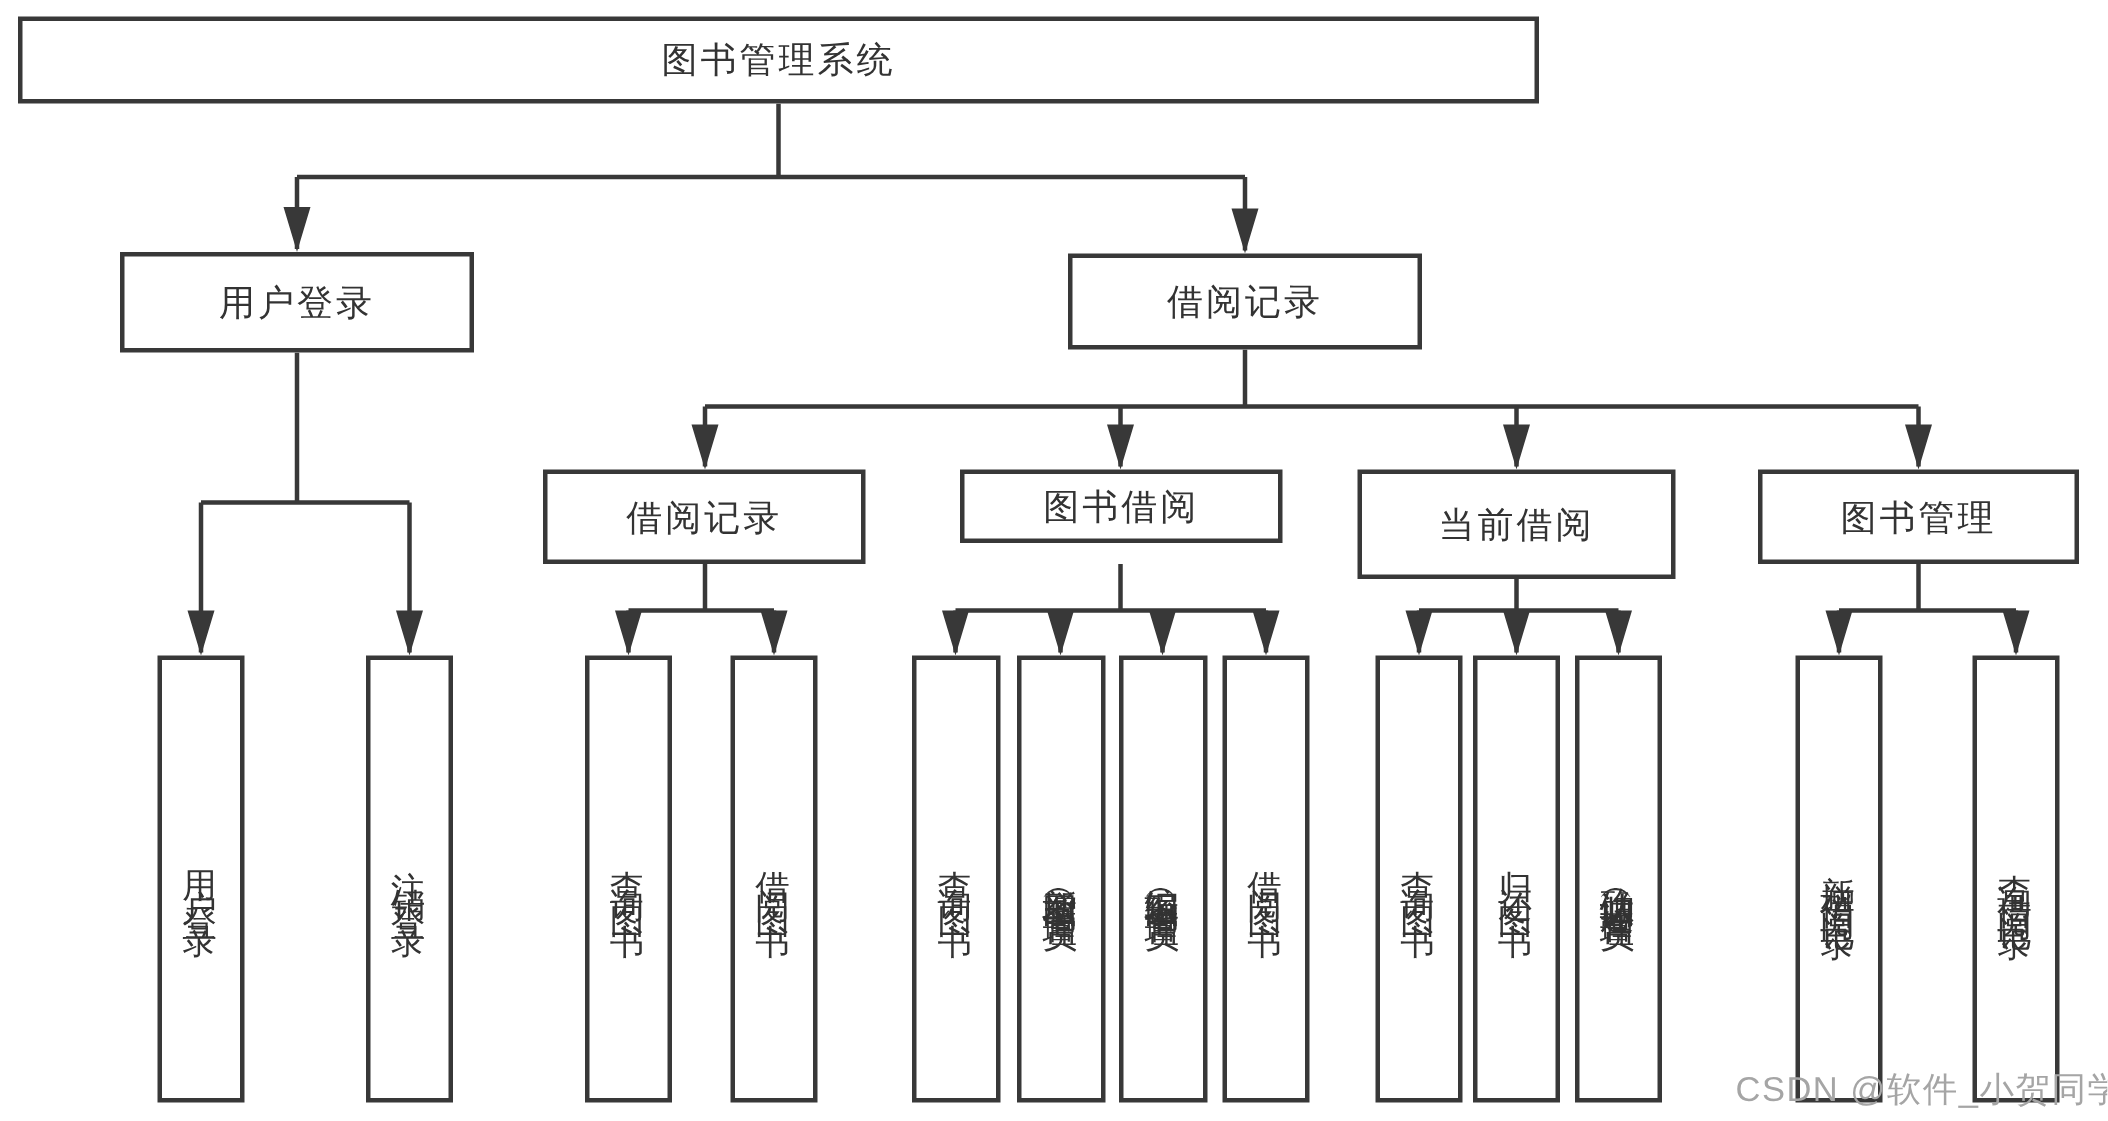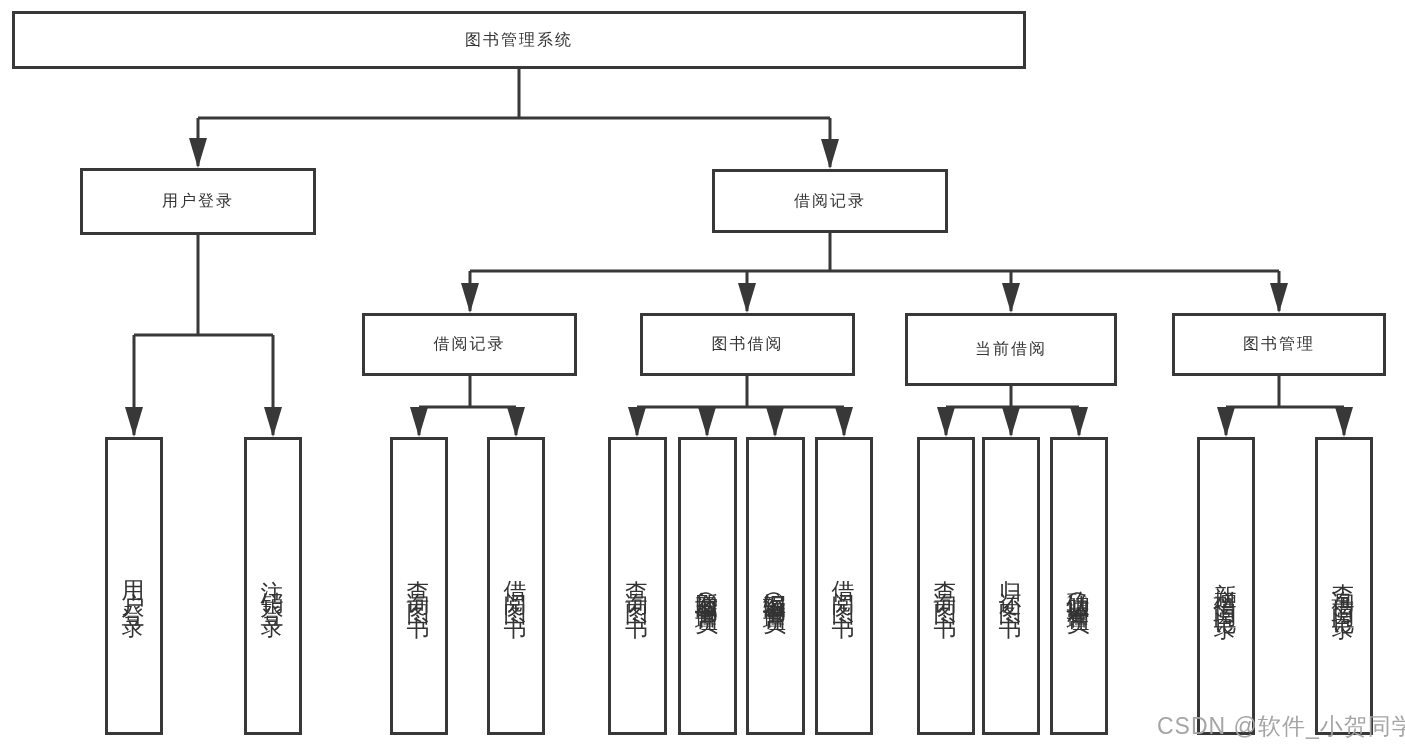--- a/index.html
+++ b/index.html
@@ -20,21 +20,21 @@
   .connectors{
     position:absolute;left:0;top:0;width:1405px;height:747px;
     color:var(--line);
   }
   .node{
     position:absolute;
     box-sizing:border-box;
     border:3px solid var(--line);
     background:var(--bg);
     display:flex;align-items:center;justify-content:center;
-    font-size:16px;
+    font-size:24px;
     letter-spacing:2px;
     white-space:nowrap;
     z-index:2;
   }
   .vnode{
     writing-mode:vertical-rl;
     text-orientation:mixed;
     font-size:23px;
     white-space:normal;
   }
@@ -114,21 +114,21 @@
                M1344 437 L1335 407 L1353 407 Z"></path>
     </g>
   </svg>
 
   <div class="node" style="left:12px;top:11px;width:1014px;height:58px">图书管理系统</div>
 
   <div class="node" style="left:80px;top:168px;width:236px;height:67px">用户登录</div>
   <div class="node" style="left:712px;top:169px;width:236px;height:64px">借阅记录</div>
 
   <div class="node" style="left:362px;top:313px;width:215px;height:63px">借阅记录</div>
-  <div class="node" style="left:640px;top:313px;width:215px;height:63px">图书借阅</div>
+  <div class="node" style="left:640px;top:313px;width:215px;height:49px">图书借阅</div>
   <div class="node" style="left:905px;top:313px;width:212px;height:73px">当前借阅</div>
   <div class="node" style="left:1172px;top:313px;width:214px;height:63px">图书管理</div>
 
   <div class="node vnode ls4" style="left:105px;top:437px;width:58px;height:298px">用户登录</div>
   <div class="node vnode ls4" style="left:244px;top:437px;width:58px;height:298px">注销登录</div>
 
   <div class="node vnode ls4" style="left:390px;top:437px;width:58px;height:298px">查询图书</div>
   <div class="node vnode ls4" style="left:487px;top:437px;width:58px;height:298px">借阅图书</div>
 
   <div class="node vnode ls4" style="left:608px;top:437px;width:59px;height:298px">查询图书</div>

